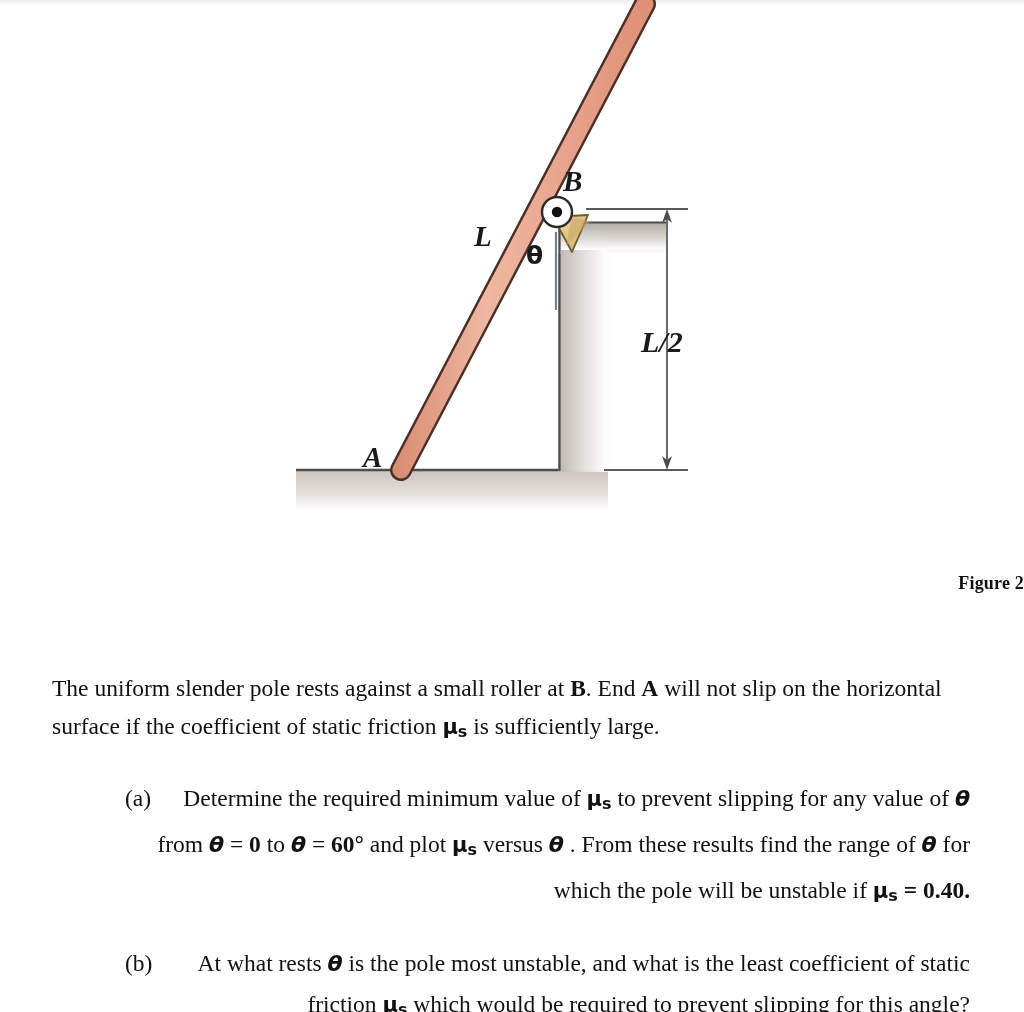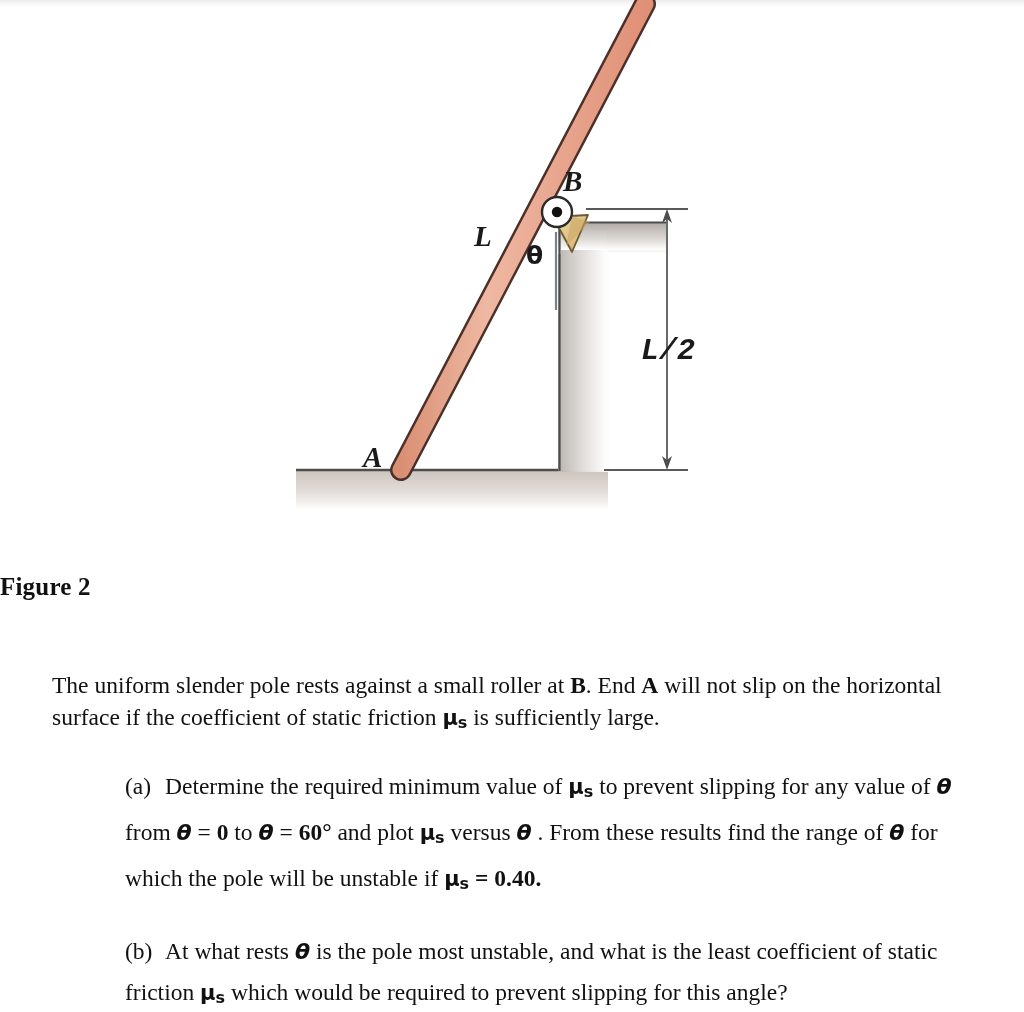--- a/index.html
+++ b/index.html
@@ -61,67 +61,67 @@
     font-weight: 700;
   }
   #label-theta {
     left: 526px; top: 243px;
     font-size: 25px;
     font-weight: 700;
     font-style: normal;
     font-family: "DejaVu Sans", sans-serif;
   }
   #label-Lhalf {
-    left: 641px; top: 336px;
+    left: 641px; top: 327px;
     font-size: 30px;
     font-style: italic;
     font-weight: 700;
-    font-family: Liberation Mono, monospace;
   }
 
   
   #caption {
     position: absolute;
     left: 0; top: 573px;
     width: 1024px;
-    text-align: left;
-    font-size: 25px;
+    text-align: right;
+    font-size: 18px;
     font-weight: 700;
     letter-spacing: 0.2px;
   }
 
   
   #prose {
     position: absolute;
     left: 52px; top: 645px;
     width: 920px;
   }
   .para {
     font-size: 23.5px;
-    line-height: 32px;
+    line-height: 38px;
     text-align: left;
   }
   .para-intro { width: 900px; }
 
   .item {
     position: relative;
     margin-top: 27px;
     padding-left: 73px;
     width: 845px;
     font-size: 23.5px;
     line-height: 41px;
   }
   .item-marker {
     position: absolute;
     left: 73px;
     top: 0;
   }
   .item-body {
     display: block;
     text-indent: 40px;
+    text-align: right;
   }
 
   b, .b { font-weight: 700; }
 
   .mu {
     font-family: "DejaVu Sans", sans-serif;
     font-weight: 700;
     font-size: 21px;
   }
   .mu-sub {

